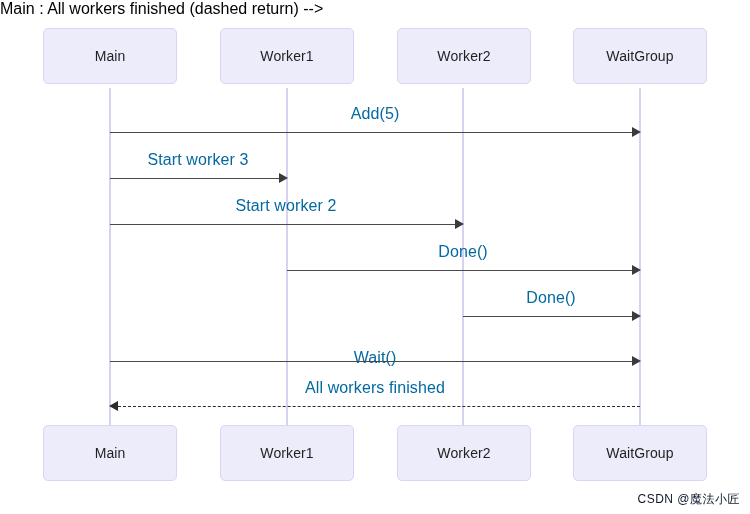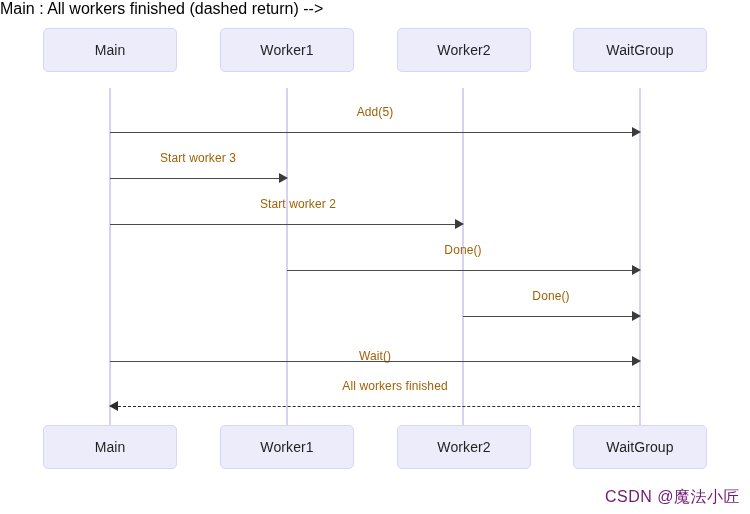--- a/index.html
+++ b/index.html
@@ -14,21 +14,21 @@
   #canvas {
     position: relative;
     width: 750px;
     height: 514px;
     background: #ffffff;
     overflow: hidden;
   }
   .actor-box {
     position: absolute;
     width: 134px;
-    height: 44px;
+    height: 56px;
     background: #ececfb;
     border: 1px solid #d6d6f7;
     border-radius: 5px;
     box-sizing: border-box;
     display: flex;
     align-items: center;
     justify-content: center;
     color: #1f2020;
     font-size: 14px;
     letter-spacing: 0.1px;
@@ -58,32 +58,32 @@
     border-bottom: 5px solid transparent;
     border-left: 9px solid #3b3b3b;
   }
   .arrowhead.left {
     border-top: 5px solid transparent;
     border-bottom: 5px solid transparent;
     border-right: 9px solid #2b2b2b;
   }
   .msg-label {
     position: absolute;
-    font-size: 12px;
-    color: #a16207;
+    font-size: 16px;
+    color: #0369a1;
     white-space: nowrap;
     transform: translateX(-50%);
     letter-spacing: 0.1px;
   }
   .watermark {
     position: absolute;
     right: 10px;
     bottom: 6px;
-    font-size: 16px;
-    color: #701a75;
+    font-size: 12px;
+    color: #0f172a;
     white-space: nowrap;
     letter-spacing: 0.5px;
   }
 </style>
 </head>
 <body>
 
 <div id="canvas">
 
   
@@ -110,41 +110,41 @@
   <div class="msg-label" style="left:375px; top:105px;">Add(5)</div>
   <div class="msg-line" style="left:110px; top:132px; width:522px;"></div>
   <div class="arrowhead right" style="left:632px; top:127px;"></div>
 
   
   <div class="msg-label" style="left:198px; top:151px;">Start worker 3</div>
   <div class="msg-line" style="left:110px; top:178px; width:169px;"></div>
   <div class="arrowhead right" style="left:279px; top:173px;"></div>
 
   
-  <div class="msg-label" style="left:286px; top:197px;margin-left:12px;">Start worker 2</div>
+  <div class="msg-label" style="left:286px; top:197px;">Start worker 2</div>
   <div class="msg-line" style="left:110px; top:224px; width:345px;"></div>
   <div class="arrowhead right" style="left:455px; top:219px;"></div>
 
   
   <div class="msg-label" style="left:463px; top:243px;">Done()</div>
   <div class="msg-line" style="left:287px; top:270px; width:345px;"></div>
   <div class="arrowhead right" style="left:632px; top:265px;"></div>
 
   
   <div class="msg-label" style="left:551px; top:289px;">Done()</div>
   <div class="msg-line" style="left:463px; top:316px; width:169px;"></div>
   <div class="arrowhead right" style="left:632px; top:311px;"></div>
 
   
   <div class="msg-label" style="left:375px; top:334px;margin-top:15px;">Wait()</div>
   <div class="msg-line" style="left:110px; top:361px; width:522px;"></div>
   <div class="arrowhead right" style="left:632px; top:356px;"></div>
 
    Main : All workers finished (dashed return) --&gt;
-  <div class="msg-label" style="left:375px; top:379px;margin-left:20px;">All workers finished</div>
+  <div class="msg-label" style="left:375px; top:379px;">All workers finished</div>
   <div class="msg-line dashed" style="left:118px; top:406px; width:522px;"></div>
   <div class="arrowhead left" style="left:109px; top:401px;"></div>
 
   
   <div class="actor-box" style="left:43px;  top:425px;">
       <span>Main</span>
     </div>
   <div class="actor-box" style="left:220px; top:425px;">
       <span>Worker1</span>
     </div>

